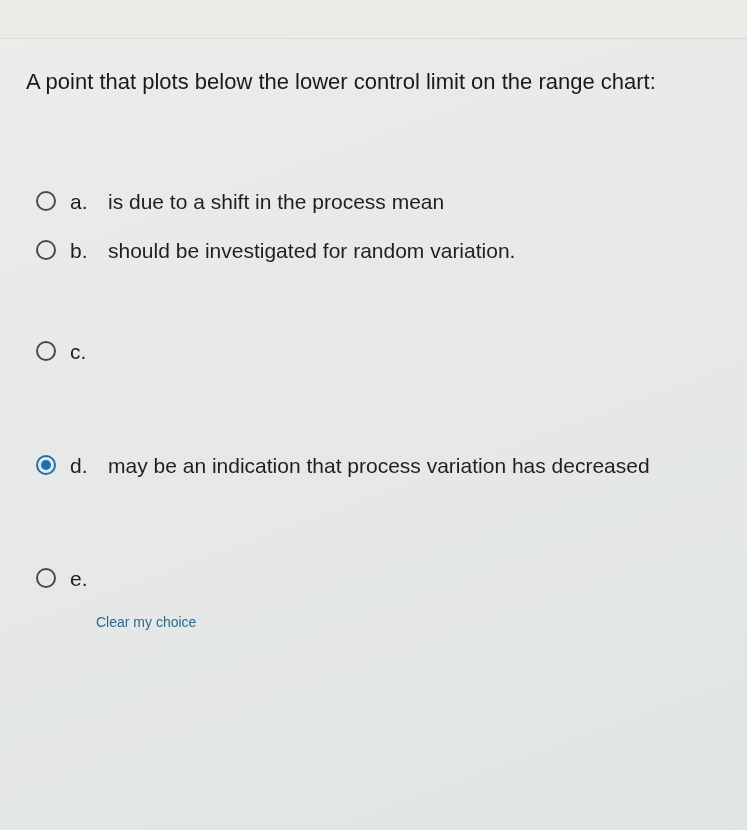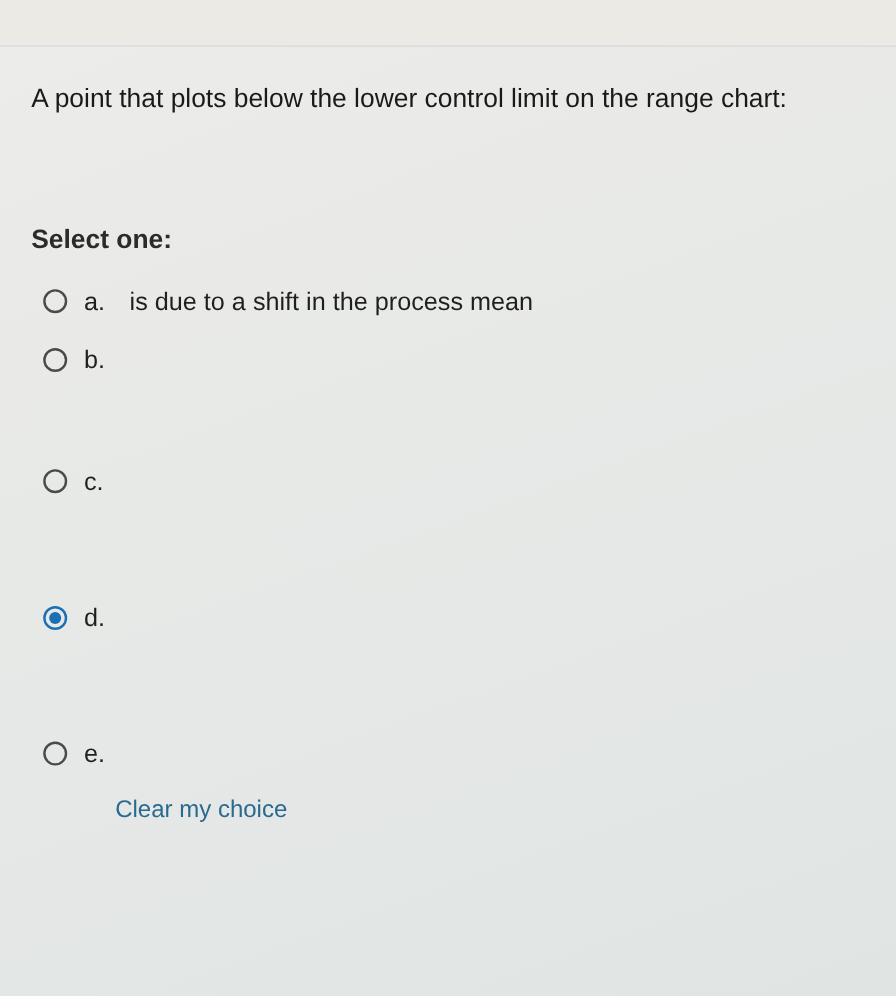--- a/index.html
+++ b/index.html
@@ -83,57 +83,58 @@
     .letter {
       min-width: 28px;
       margin-right: 10px;
     }
     .opt-text {
       flex: 1;
     }
     .clear-choice {
       margin-left: 64px;
       margin-top: 10px;
-      font-size: 20px;
+      font-size: 14px;
       color: #2a6a8f;
       cursor: pointer;
     }
   </style>
 </head>
 <body>
 
 <div class="top-gap"></div>
 
 <div class="question-panel">
 
   <div class="question-text">A point that plots below the lower control limit on the range chart:</div>
 
-  <div class="select-one">Select one:</div>
 
   <div class="options">
 
     <div class="option-row">
       <span class="radio"></span>
       <span class="letter">a.</span>
       <span class="opt-text">is due to a shift in the process mean</span>
     </div>
 
     <div class="option-row gap-large">
       <span class="radio"></span>
       <span class="letter">b.</span>
+      <span class="opt-text">should be investigated for random variation.</span>
     </div>
 
     <div class="option-row gap-xlarge">
       <span class="radio"></span>
       <span class="letter">c.</span>
     </div>
 
     <div class="option-row gap-xlarge">
       <span class="radio selected"></span>
       <span class="letter">d.</span>
+      <span class="opt-text">may be an indication that process variation has decreased</span>
     </div>
 
     <div class="option-row">
       <span class="radio"></span>
       <span class="letter">e.</span>
     </div>
 
     <div class="clear-choice">Clear my choice</div>
 
   </div>

